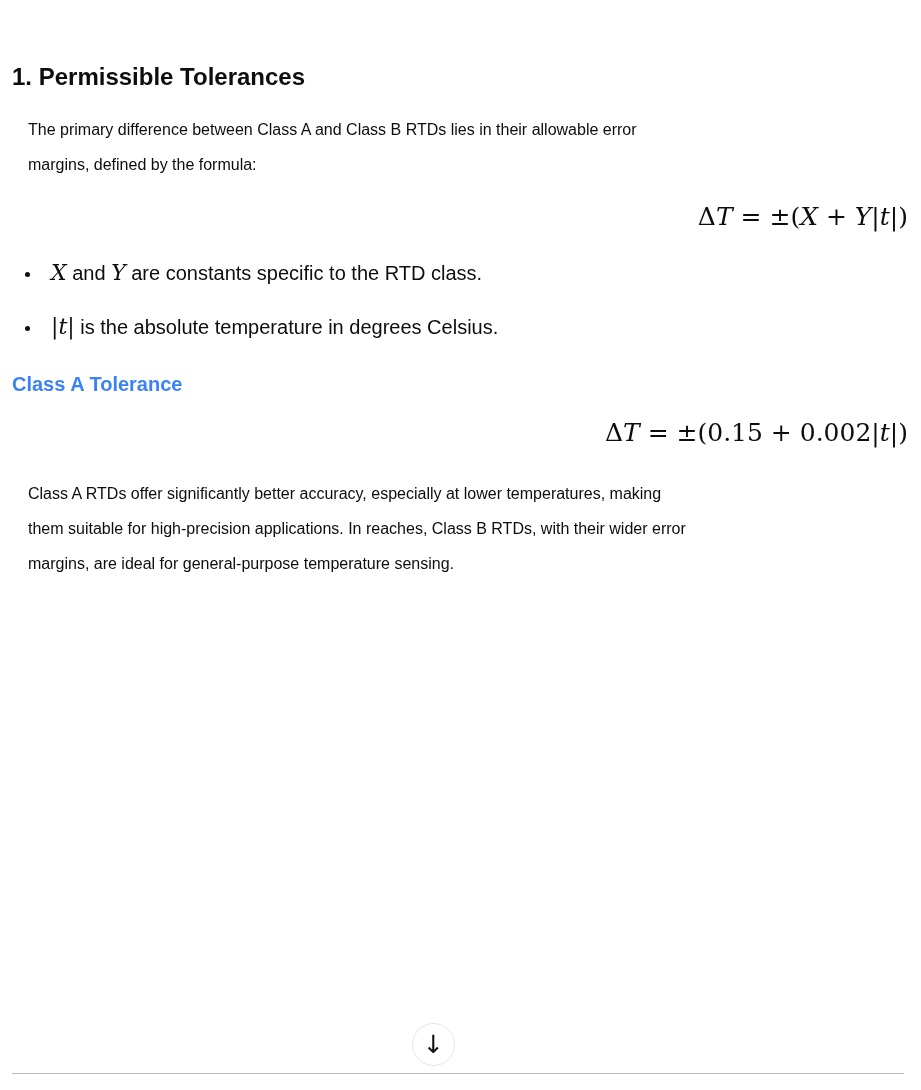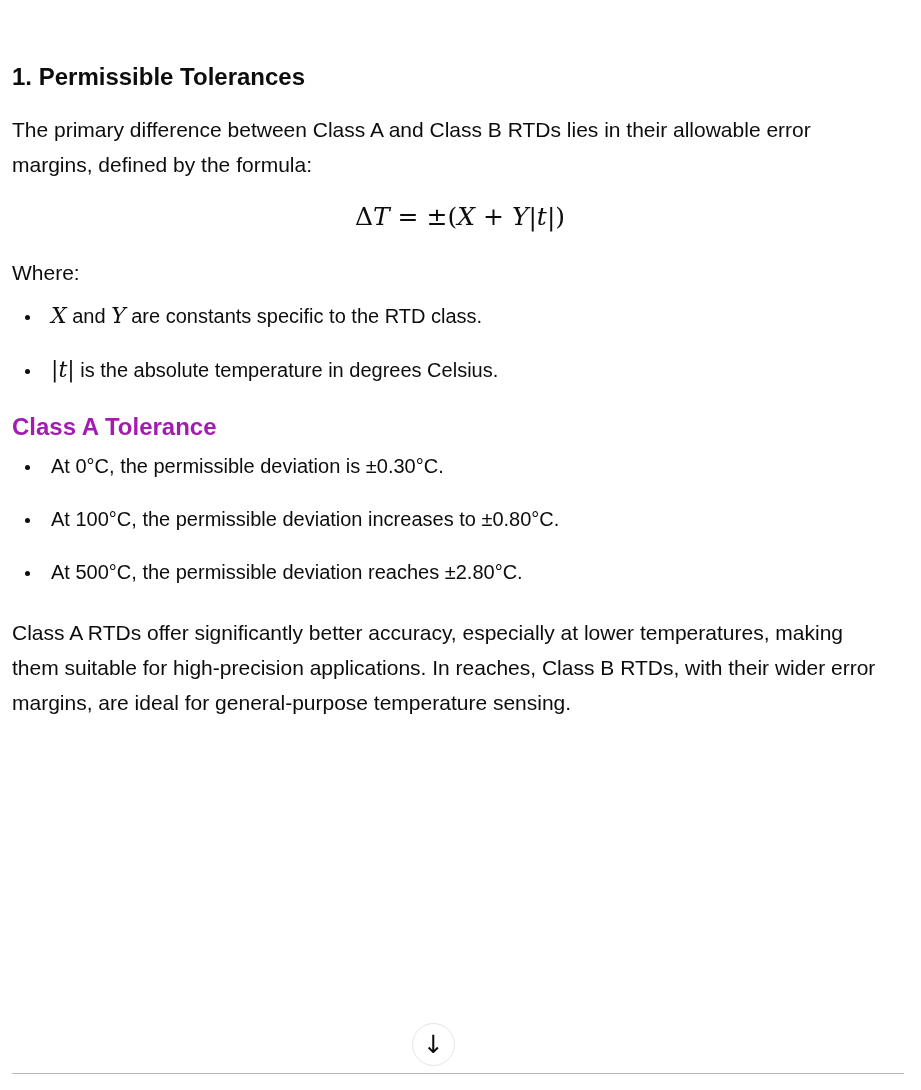--- a/index.html
+++ b/index.html
@@ -18,35 +18,35 @@
     width: 921px;
   }
   h3.sec-heading {
     font-size: 24px;
     line-height: 30px;
     font-weight: 700;
     margin: 0 0 20px 0;
     color: #0d0d0d;
   }
   h4.sub-heading {
-    font-size: 24px;
+    font-size: 20px;
     line-height: 28px;
     font-weight: 700;
     margin: 25px 0 0 0;
-    color: #a21caf;
+    color: #3b82f6;
   }
   p.para {
-    font-size: 21px;
+    font-size: 16px;
     line-height: 35px;
-    margin: 0;
+    margin: 16px;
   }
   p.para.outro { margin-top: 25px; }
   .pline { display: block; white-space: nowrap; }
   .formula {
-    text-align: center;
+    text-align: right;
     font-size: 25px;
     line-height: 36px;
     margin: 16px 0 20px 0;
     color: #0d0d0d;
   }
   .formula [data-s] {
     font-family: "DejaVu Serif", "Liberation Serif", serif;
   }
   .formula [data-s="it"] { font-style: italic; }
   ul.blist {
@@ -106,38 +106,33 @@
 
   <h3 class="sec-heading">1. Permissible Tolerances</h3>
 
   <p class="para">
     <span class="pline">The primary difference between Class A and Class B RTDs lies in their allowable error</span>
     <span class="pline">margins, defined by the formula:</span>
   </p>
 
   <div class="formula"><span data-s="up">Δ</span><span data-s="it">T</span><span data-s="up"> = ±(</span><span data-s="it">X</span><span data-s="up"> + </span><span data-s="it">Y</span><span data-s="up">|</span><span data-s="it">t</span><span data-s="up">|)</span></div>
 
-  <p class="para">Where:</p>
 
   <ul class="blist">
     <li><span data-s="mit">X</span><span data-s="tx"> and </span><span data-s="mit">Y</span><span data-s="tx"> are constants specific to the RTD class.</span></li>
     <li><span data-s="mup">|</span><span data-s="mit">t</span><span data-s="mup">|</span><span data-s="tx"> is the absolute temperature in degrees Celsius.</span></li>
   </ul>
 
   <h4 class="sub-heading">Class A Tolerance</h4>
 
+  <div class="formula"><span data-s="up">Δ</span><span data-s="it">T</span><span data-s="up"> = ±(0.15 + 0.002|</span><span data-s="it">t</span><span data-s="up">|)</span></div>
 
 
 
 
-  <ul class="blist">
-    <li>At 0°C, the permissible deviation is ±0.30°C.</li>
-    <li>At 100°C, the permissible deviation increases to ±0.80°C.</li>
-    <li>At 500°C, the permissible deviation reaches ±2.80°C.</li>
-  </ul>
 
   <p class="para outro">
     <span class="pline">Class A RTDs offer significantly better accuracy, especially at lower temperatures, making</span>
     <span class="pline">them suitable for high-precision applications. In reaches, Class B RTDs, with their wider error</span>
     <span class="pline">margins, are ideal for general-purpose temperature sensing.</span>
   </p>
 
 </main>
 
 <button class="scroll-btn">

